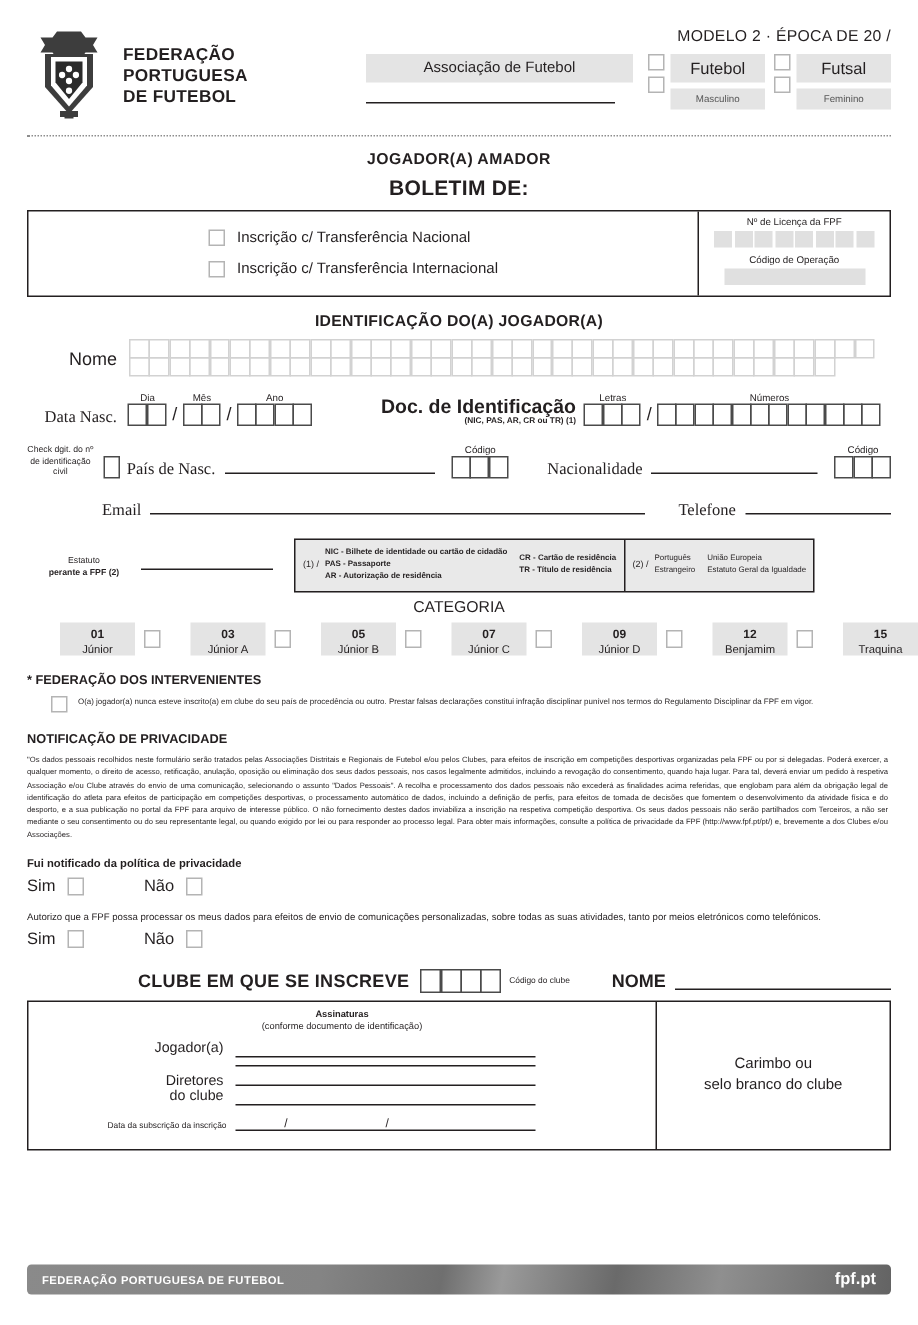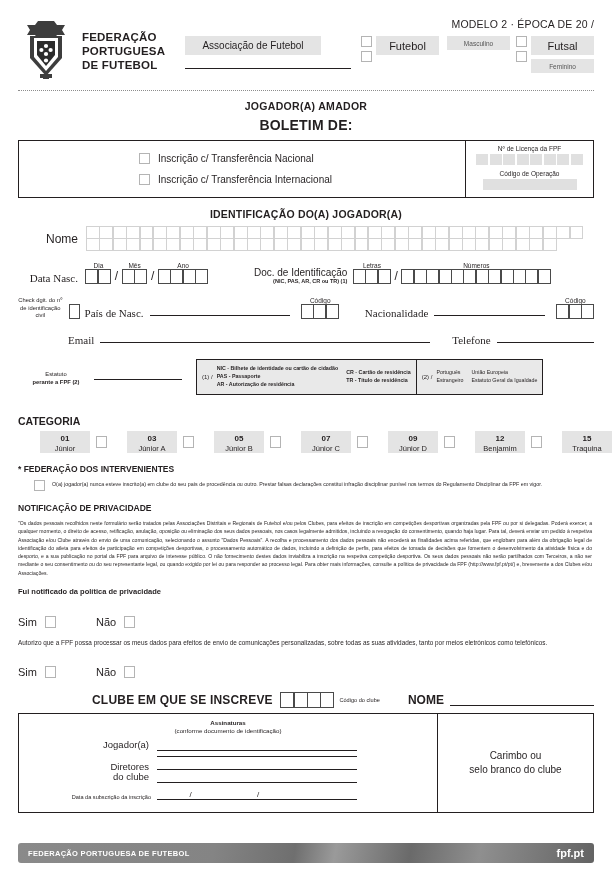--- a/index.html
+++ b/index.html
@@ -17,21 +17,21 @@
   
   .header { display:flex; align-items:flex-start; padding-top:18px; height:84px; }
   .logo-wrap { width:56px; height:62px; flex:0 0 56px; }
   .brand { margin-left:8px; font-weight:bold; font-size:11.5px; line-height:1.22;
            letter-spacing:.2px; padding-top:12px; }
   .header-right { margin-left:auto; text-align:right; }
   .modelo { font-weight:normal; font-size:10.5px; letter-spacing:.2px; margin-bottom:6px;
             white-space:nowrap; }
   .header-boxes { display:flex; align-items:flex-start; gap:0; }
   .assoc-col { margin-right:10px; }
-  .assoc-box { width:136px; height:19px; background:#e4e4e4; display:flex;
+  .assoc-box { width:178px; height:19px; background:#e4e4e4; display:flex;
                align-items:center; justify-content:center; font-size:10px; }
   .assoc-line { width:166px; border-bottom:1.4px solid #231f20; margin-top:13px; }
   .sport-group { display:flex; align-items:flex-start; margin-right:6px; }
   .cb { width:11px; height:11px; border:1px solid #b4b4b4; background:#fff; flex:0 0 11px; }
   .sport-main { width:63px; height:19px; background:#e4e4e4; display:flex;
                 align-items:center; justify-content:center; font-size:11px; }
   .sport-sub { width:63px; height:14px; background:#e4e4e4; display:flex;
                align-items:center; justify-content:center; font-size:6.5px; color:#555;
                margin-left:4px;}
   .dotted { border-top:1.3px dotted #8d8d8d; margin:6px 0 0 0; }
@@ -68,59 +68,59 @@
 
   .row2 { display:flex; align-items:flex-end; margin-top:11px; }
   .lbl { font-size:11px;font-family:Liberation Serif, serif; }
   .minilbl { font-size:6.5px; text-align:center; }
   .cellbox { display:flex; }
   .cellbox b { display:block; width:13px; height:15px; border:.6px solid #4a4a4a;
                font-weight:normal; margin-left:-0.6px; }
   .slash { font-size:12px; margin:0 4px; line-height:15px; }
   .fieldgrp { display:flex; flex-direction:column; }
 
-  .doc-name { font-size:10px; line-height:1.05; }
+  .doc-name { font-size:13px; line-height:1.05;font-weight:bold; }
   .doc-sub { font-size:5.5px; font-weight:bold; }
 
   .row3 { display:flex; align-items:flex-end; margin-top:13px; }
   .check-lbl { font-size:5.8px; text-align:center; line-height:1.25; width:54px; }
   .ulineB { border-bottom:1.3px solid #231f20; }
   .row4 { display:flex; align-items:flex-end; margin-top:15px; }
   .row5 { display:flex; align-items:flex-start; margin-top:13px; }
   .legend { border:1.2px solid #231f20; background:#e9e9e9; display:flex;
             height:36px; font-size:5.3px; }
   .legend .p { display:flex; align-items:center; padding:0 5px; }
   .legend .sep { border-left:1.2px solid #231f20; }
   .lg-idx { font-size:6px; margin-right:4px; }
   .lg-col { line-height:1.45; }
   .lg-col b { font-weight:bold; }
 
   
-  .cat-title { text-align:left; font-size:10.5px; font-weight:bold; margin-top:20px; }
+  .cat-title { text-align:center; font-size:10.5px; font-weight:normal; margin-top:4px; }
   .cat-row { display:flex; align-items:center; justify-content:space-between;
              margin-top:4px; padding:0 2px; }
   .cat-item { display:flex; align-items:center;padding-left:20px; }
   .cat-tag { width:50px; height:22px; background:#e4e4e4; text-align:center;
              font-size:7.5px; line-height:1.28; padding-top:3px; }
   .cat-tag .n { font-weight:bold; font-size:8px; display:block; }
   .cat-item .cb { margin-left:6px; width:12px; height:12px; }
 
   
   .decl-h { font-size:8.5px; font-weight:bold; margin-top:11px; }
   .decl-row { display:flex; align-items:flex-start; margin-top:7px; padding-left:16px; }
   .decl-row .cb { margin-right:7px; margin-top:-1px; }
   .decl-txt { font-size:5.3px; line-height:1.3; }
 
   
   .priv-h { font-size:8.5px; font-weight:bold; margin-top:12px; }
   .priv-p { font-size:5.1px; line-height:1.62; text-align:justify; margin-top:6px;
             padding-right:2px; }
   .q-h { font-size:7.5px; font-weight:bold; margin-top:10px; }
   .q-h.wide { font-weight:normal; font-size:6.4px; margin-top:11px; }
-  .yn { display:flex; align-items:center; margin-top:20px; }
+  .yn { display:flex; align-items:center; margin-top:5px; }
   .yn .w { font-size:11px; }
   .yn .cb { margin-left:8px; width:12px; height:12px; }
   .yn .gap { width:40px; }
 
   
   .clube-row { display:flex; align-items:center; margin-top:14px; padding-left:74px; }
   .clube-t { font-size:12px; font-weight:bold; letter-spacing:.2px; }
   .club-cells { display:flex; margin-left:8px; }
   .club-cells b { display:block; width:14px; height:16px; border:.6px solid #4a4a4a;
                   margin-left:-0.6px; font-weight:normal; }
@@ -196,21 +196,21 @@
         <div class="assoc-col">
           <div class="assoc-box">Associação de Futebol</div>
           <div class="assoc-line"></div>
         </div>
 
         <div class="sport-group">
           <div style="display:flex;flex-direction:column;gap:4px">
             <div class="cb"></div>
             <div class="cb"></div>
           </div>
-          <div style="display:flex;flex-direction:row;gap:4px">
+          <div style="display:flex;flex-direction:column;gap:4px">
             <div class="sport-main" style="margin-left:4px">Futebol</div>
             <div class="sport-sub">Masculino</div>
           </div>
         </div>
 
         <div class="sport-group" style="margin-right:0">
           <div style="display:flex;flex-direction:column;gap:4px">
             <div class="cb"></div>
             <div class="cb"></div>
           </div>

